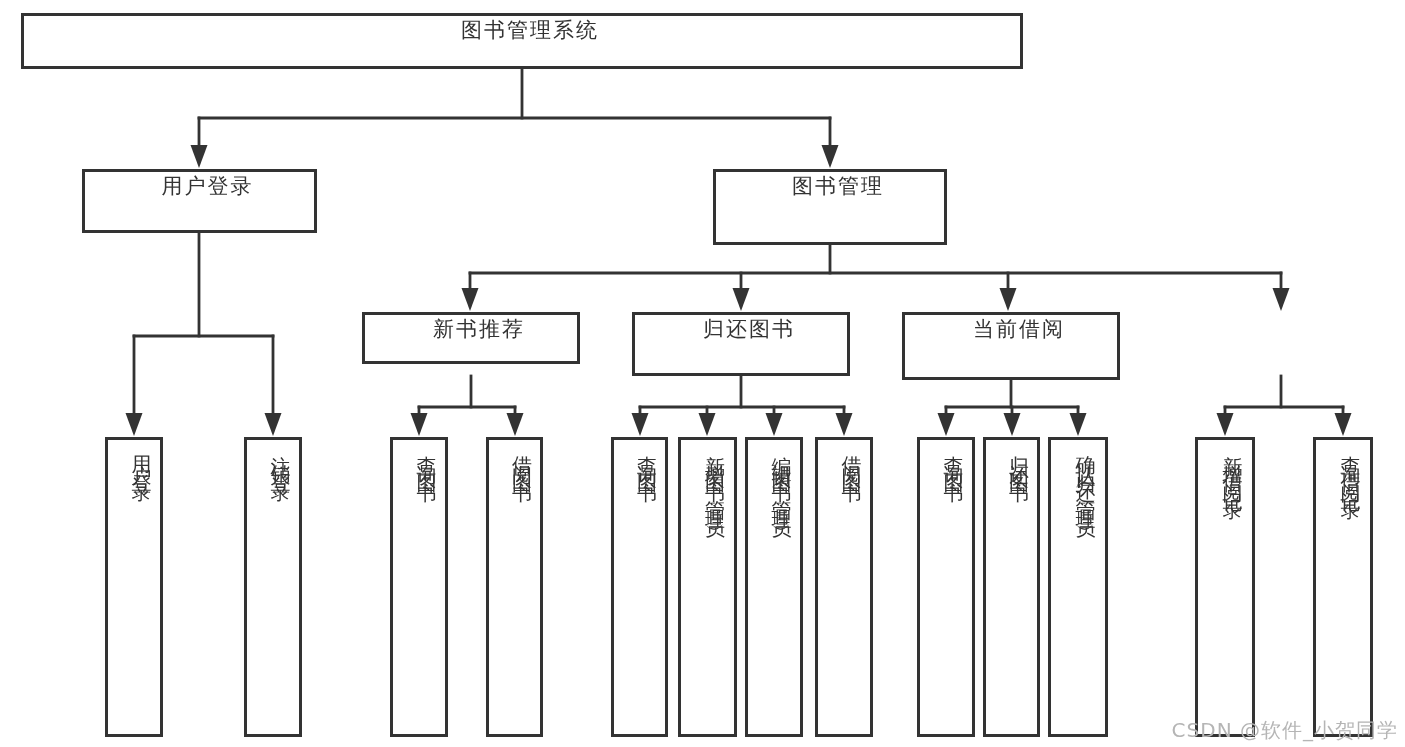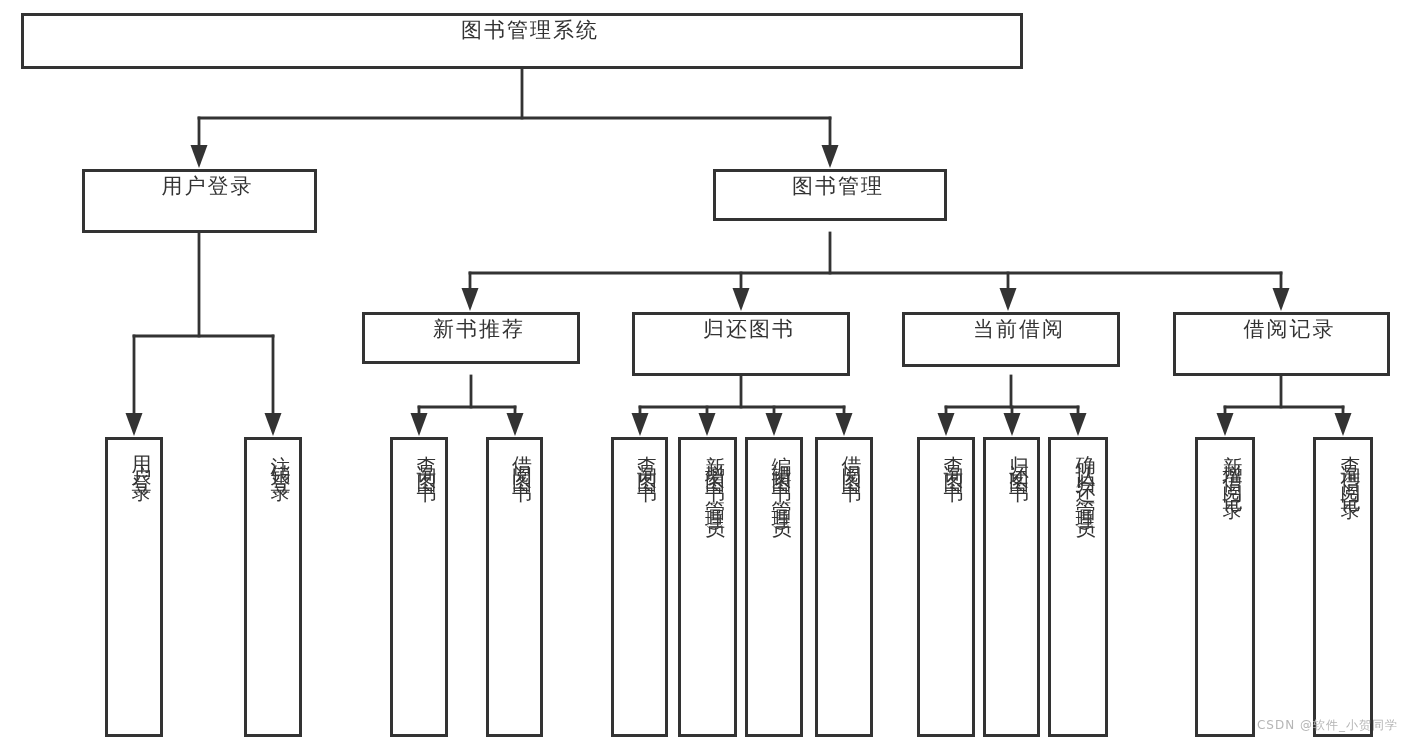--- a/index.html
+++ b/index.html
@@ -24,21 +24,21 @@
     color:var(--text);
     padding-left:16px;
   }
   .node.h span{font-size:21px;letter-spacing:2px;white-space:nowrap;}
   .node.v span{
     writing-mode:vertical-rl;text-orientation:mixed;
     font-size:20px;letter-spacing:9px;line-height:1;white-space:nowrap;
   }
   .watermark{
     position:absolute;right:7px;top:717px;
-    font-size:12px;letter-spacing:1px;
+    font-size:20px;letter-spacing:1px;
     color:var(--watermark);white-space:nowrap;
   }
 </style>
 </head>
 <body>
 
 <div id="stage">
 
   <svg class="connectors" width="1405" height="747" viewBox="0 0 1405 747">
 
@@ -116,35 +116,32 @@
     </g>
   </svg>
 
   <div class="node h" style="left:21px;top:13px;width:1002px;height:56px">
     <span>图书管理系统</span>
   </div>
 
   <div class="node h" style="left:82px;top:169px;width:235px;height:64px">
     <span>用户登录</span>
   </div>
-  <div class="node h" style="left:713px;top:169px;width:234px;height:52px">
+  <div class="node h" style="left:713px;top:169px;width:234px;height:76px">
     <span>图书管理</span>
   </div>
 
   <div class="node h" style="left:362px;top:312px;width:218px;height:52px">
     <span>新书推荐</span>
   </div>
   <div class="node h" style="left:632px;top:312px;width:218px;height:64px">
     <span>归还图书</span>
   </div>
-  <div class="node h" style="left:902px;top:312px;width:218px;height:55px">
+  <div class="node h" style="left:902px;top:312px;width:218px;height:68px">
     <span>当前借阅</span>
-  </div>
-  <div class="node h" style="left:1173px;top:312px;width:217px;height:64px">
-    <span>借阅记录</span>
   </div>
 
   <div class="node v" style="left:105px;top:437px;width:58px;height:300px">
     <span>用户登录</span>
   </div>
   <div class="node v" style="left:244px;top:437px;width:58px;height:300px">
     <span>注销登录</span>
   </div>
 
   <div class="node v" style="left:390px;top:437px;width:58px;height:300px">

